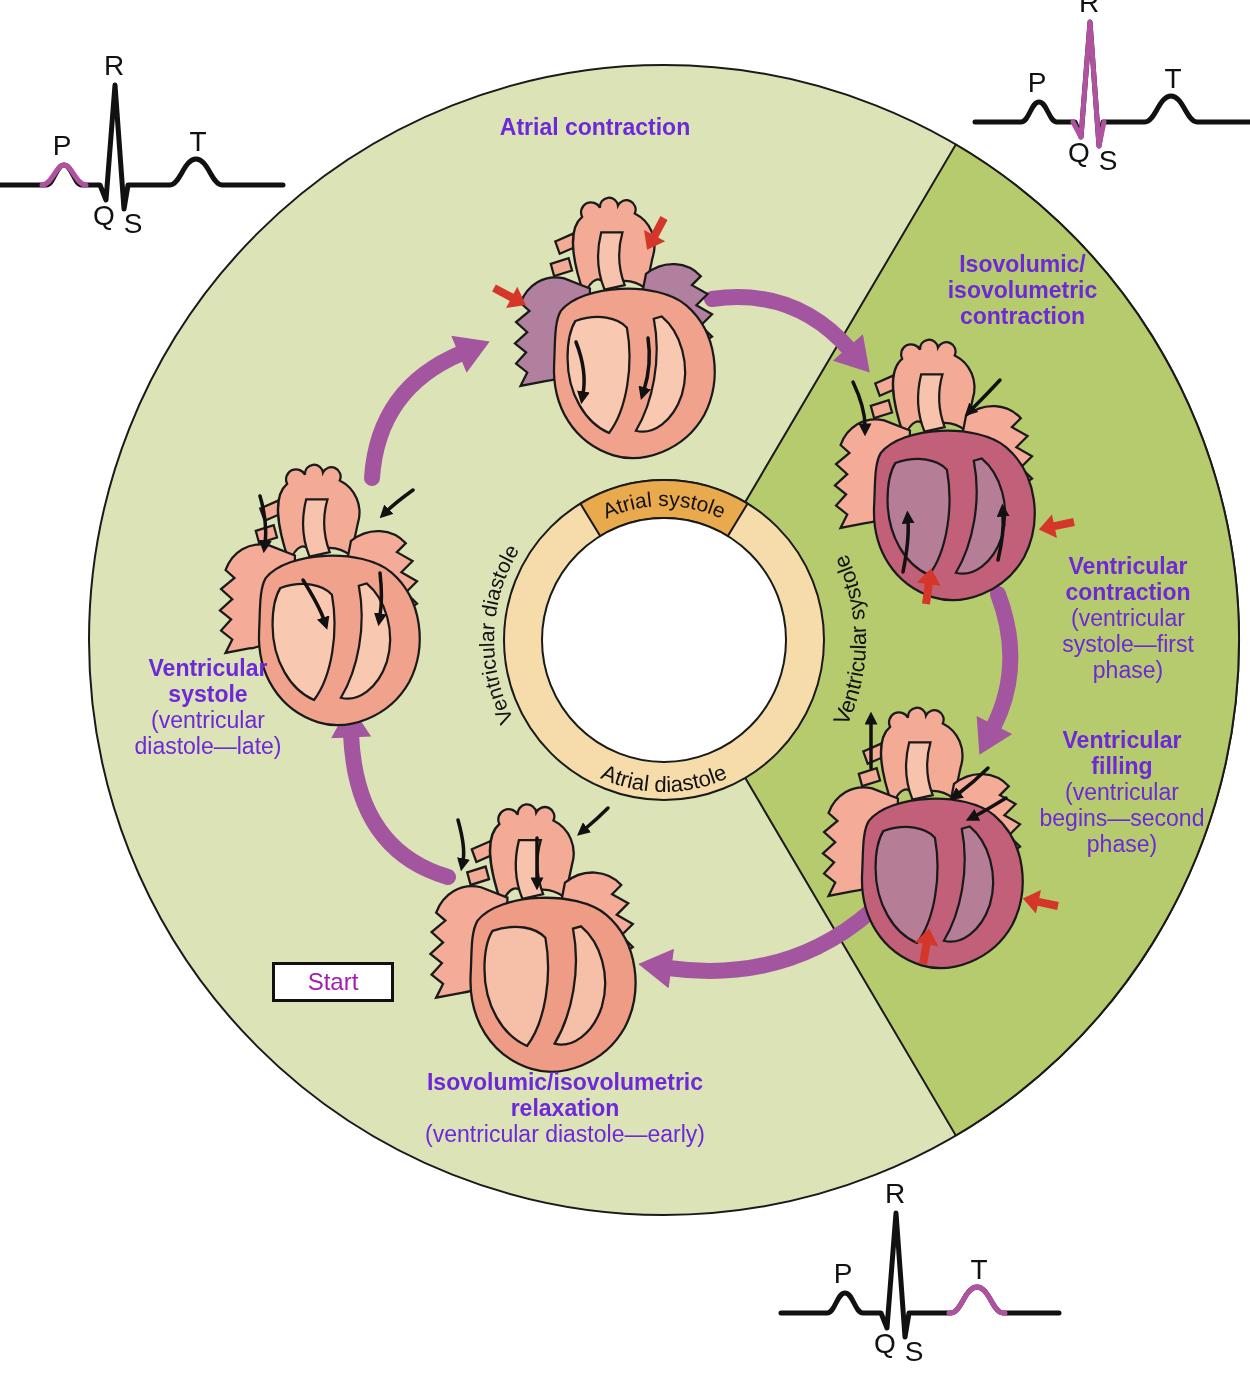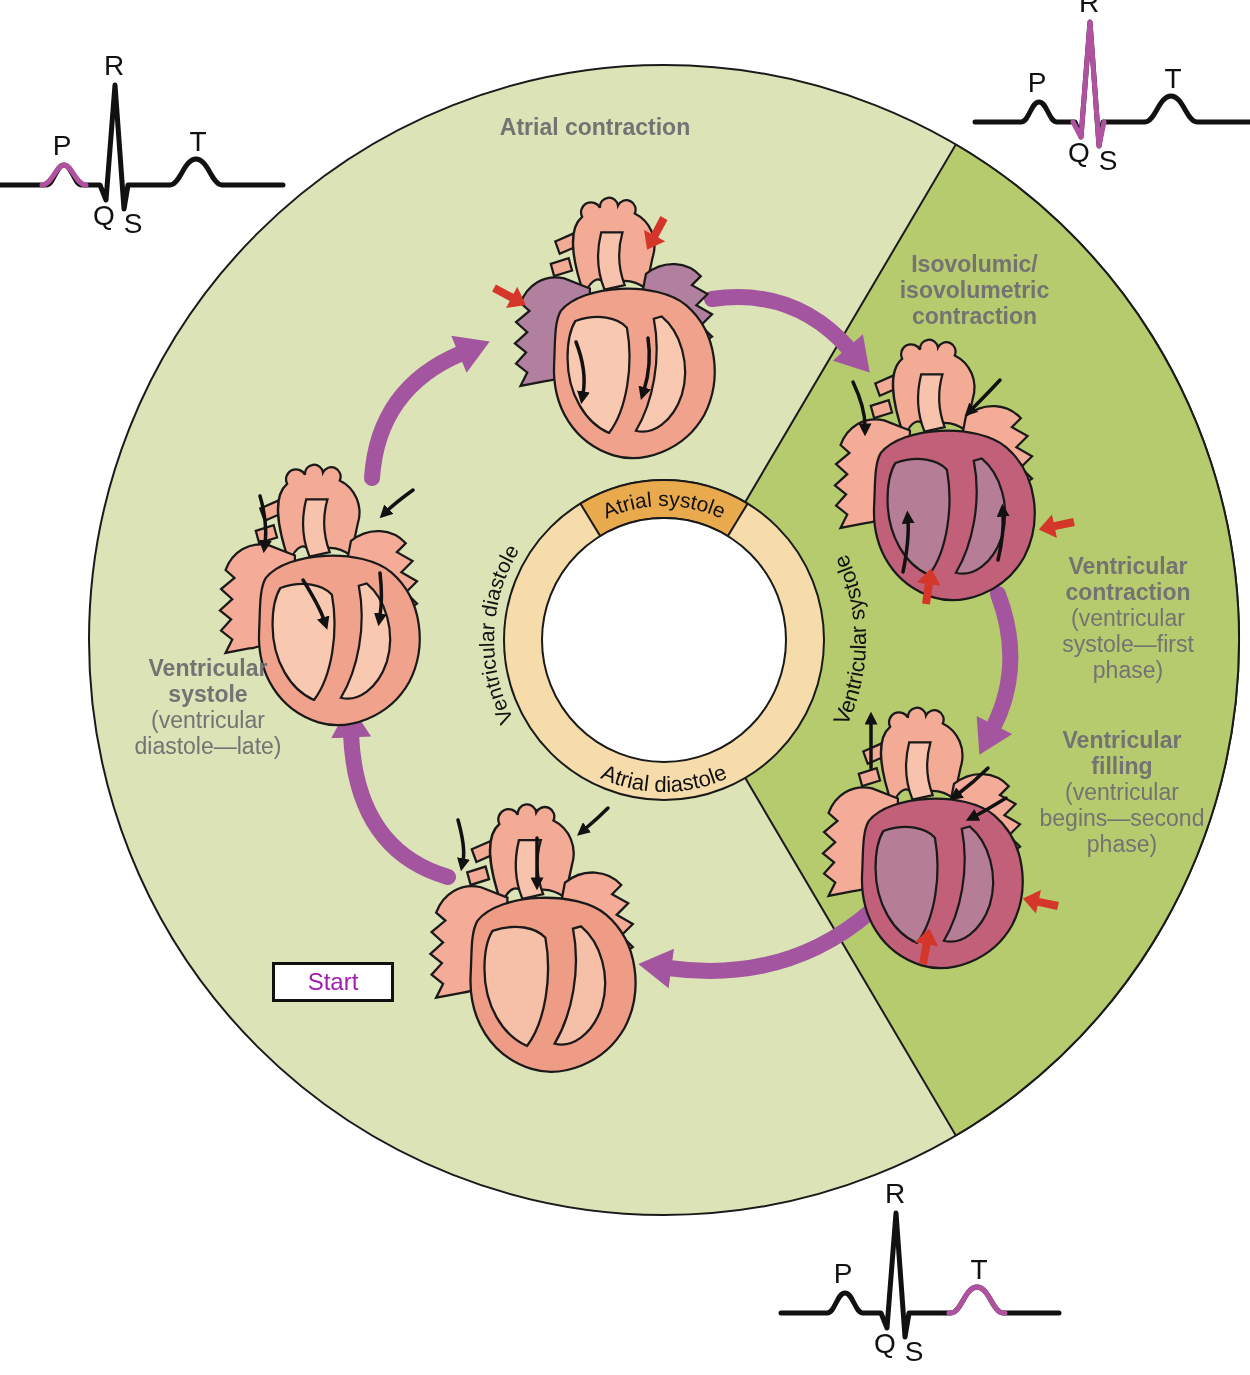--- a/index.html
+++ b/index.html
@@ -1,19 +1,19 @@
 <!DOCTYPE html>
 <html><head>
 <meta charset="utf-8">
 <style>
   html,body{margin:0;padding:0;background:#ffffff;}
   #canvas{position:relative;width:1250px;height:1375px;background:#ffffff;overflow:hidden;
           font-family:"Liberation Sans", sans-serif;color:#111;}
   #diagram{position:absolute;left:0;top:0;}
-  .stage-label{position:absolute;text-align:center;font-size:23px;line-height:26px;color:#737373;}
+  .stage-label{position:absolute;text-align:center;font-size:23px;line-height:26px;color:#6d28d9;}
   .stage-label .l{white-space:nowrap;}
   .b{font-weight:bold;}
   #startbox{position:absolute;left:272px;top:962px;width:116px;height:34px;background:#ffffff;
             border:3px solid #111;text-align:center;line-height:34px;font-size:24px;color:#a21caf;}
   .ringtext{font-size:21px;fill:#111;}
   .ringtext-lg{font-size:22px;fill:#111;}
   .ecg-letter{font-size:28px;fill:#111;text-anchor:middle;}
   .trace{fill:none;stroke:#111;stroke-width:5;stroke-linecap:round;stroke-linejoin:round;}
   .hl{fill:none;stroke:#b152a1;stroke-width:5;stroke-linecap:round;stroke-linejoin:round;}
   .cycleArrow{fill:none;stroke:#a355a0;stroke-width:16;stroke-linecap:round;}
@@ -145,21 +145,21 @@
     <text class="ecg-letter" x="114" y="-110">R</text>
     <text class="ecg-letter" x="133" y="48">S</text>
     <text class="ecg-letter" x="198" y="-34">T</text>
   </g>
 </svg>
 
 <div class="stage-label" style="left:425px;top:114px;width:340px">
   <div class="l b">Atrial contraction</div>
 </div>
 
-<div class="stage-label" style="left:872px;top:251px;width:205px">
+<div class="stage-label" style="left:920px;top:251px;width:205px">
   <div class="l b">Isovolumic/</div>
   <div class="l b">isovolumetric</div>
   <div class="l b">contraction</div>
 </div>
 
 <div class="stage-label" style="left:1033px;top:553px;width:190px">
   <div class="l b">Ventricular</div>
   <div class="l b">contraction</div>
   <div class="l">(ventricular</div>
   <div class="l">systole—first</div>
@@ -167,20 +167,25 @@
 </div>
 
 <div class="stage-label" style="left:1024px;top:727px;width:196px">
   <div class="l b">Ventricular</div>
   <div class="l b">filling</div>
   <div class="l">(ventricular</div>
   <div class="l">begins—second</div>
   <div class="l">phase)</div>
 </div>
 
+<div class="stage-label" style="left:400px;top:1069px;width:330px">
+  <div class="l b">Isovolumic/isovolumetric</div>
+  <div class="l b">relaxation</div>
+  <div class="l">(ventricular diastole—early)</div>
+</div>
 
 <div class="stage-label" style="left:108px;top:655px;width:200px">
   <div class="l b">Ventricular</div>
   <div class="l b">systole</div>
   <div class="l">(ventricular</div>
   <div class="l">diastole—late)</div>
 </div>
 
 <div id="startbox">
   <span>Start</span>

